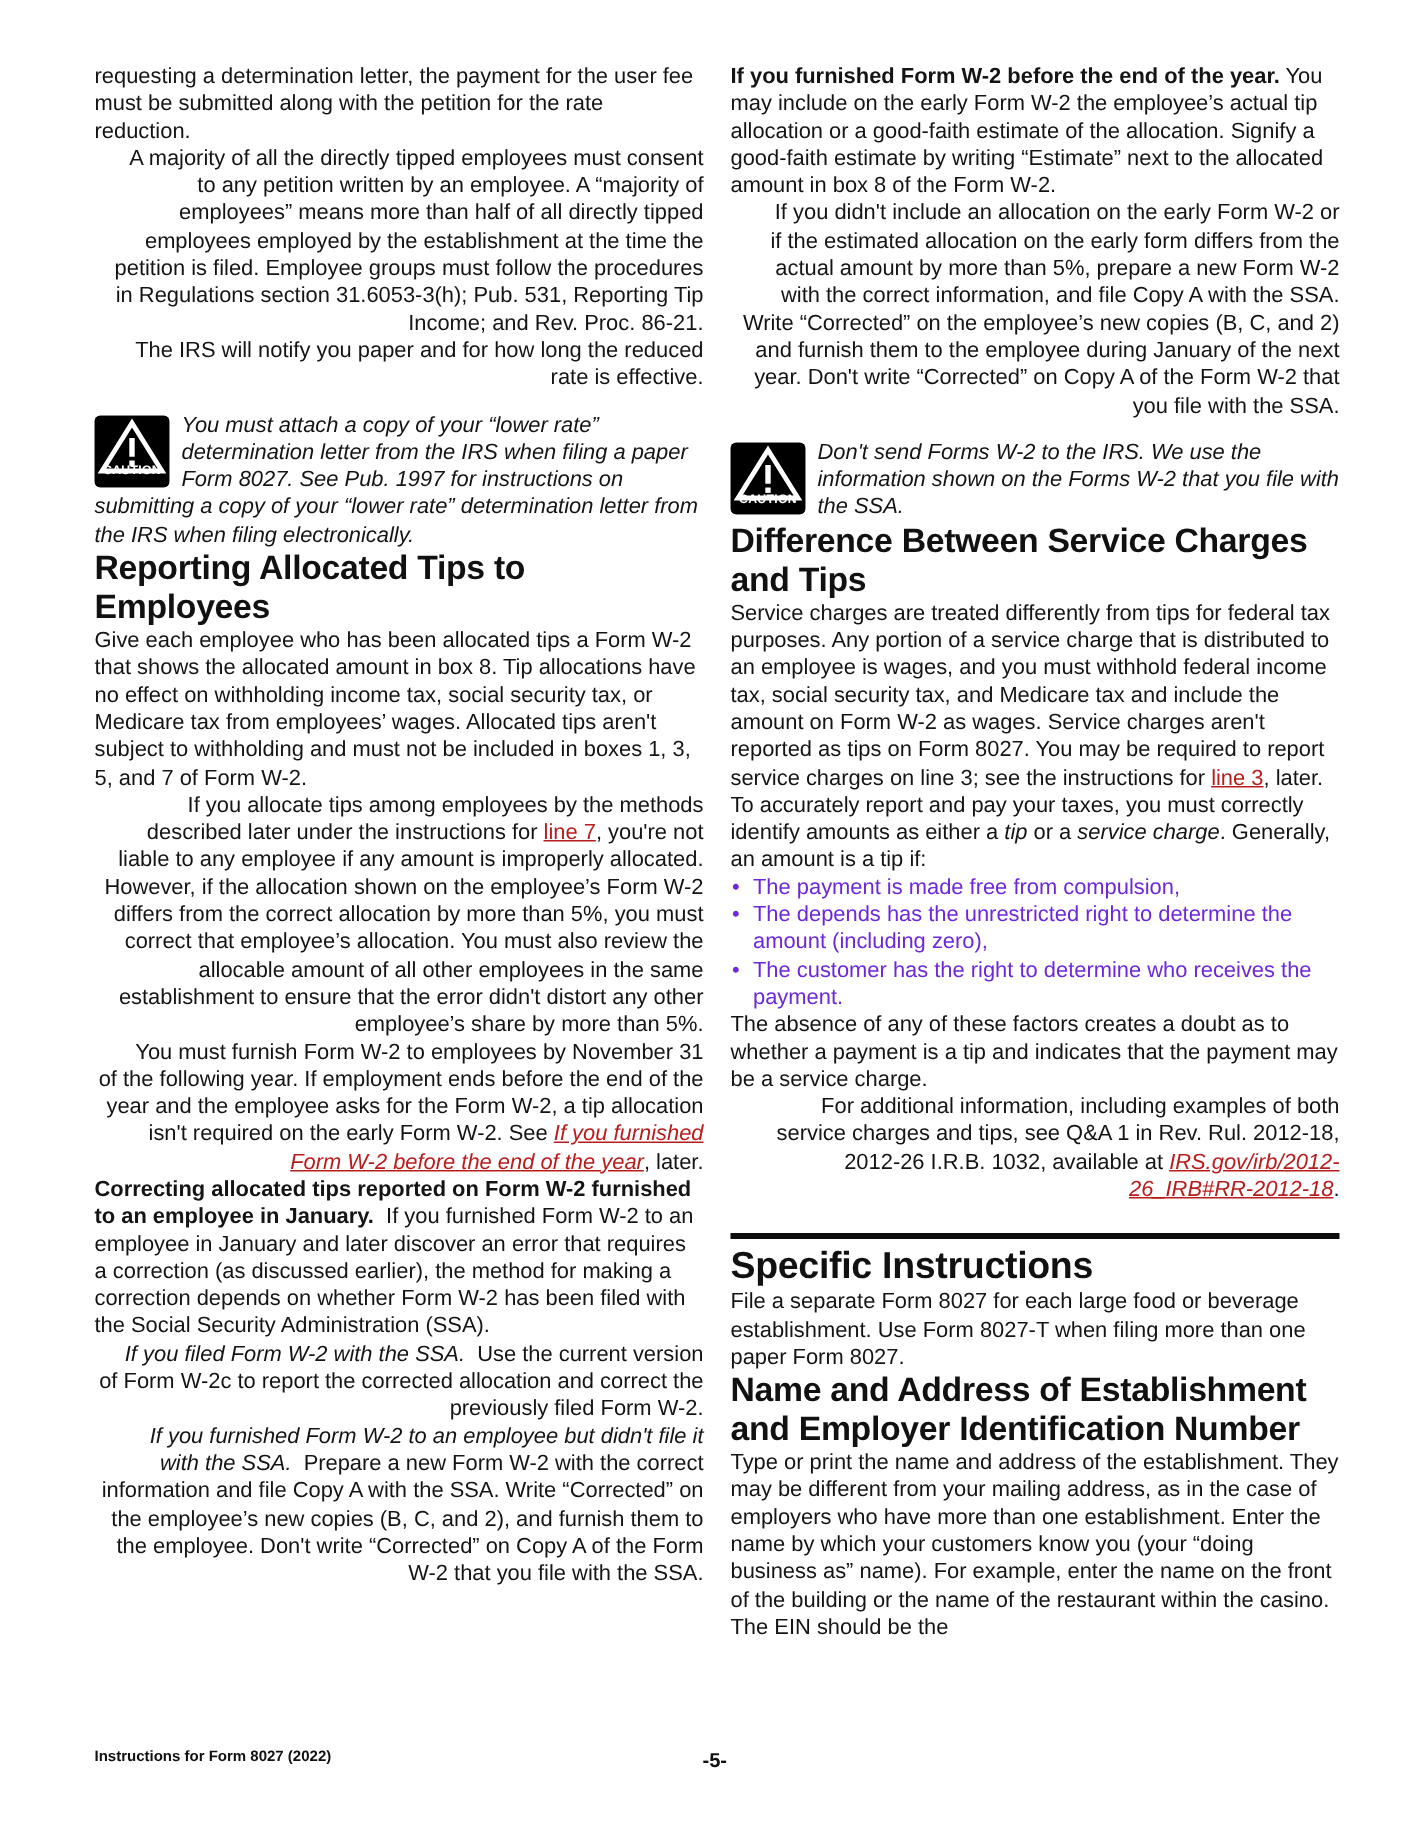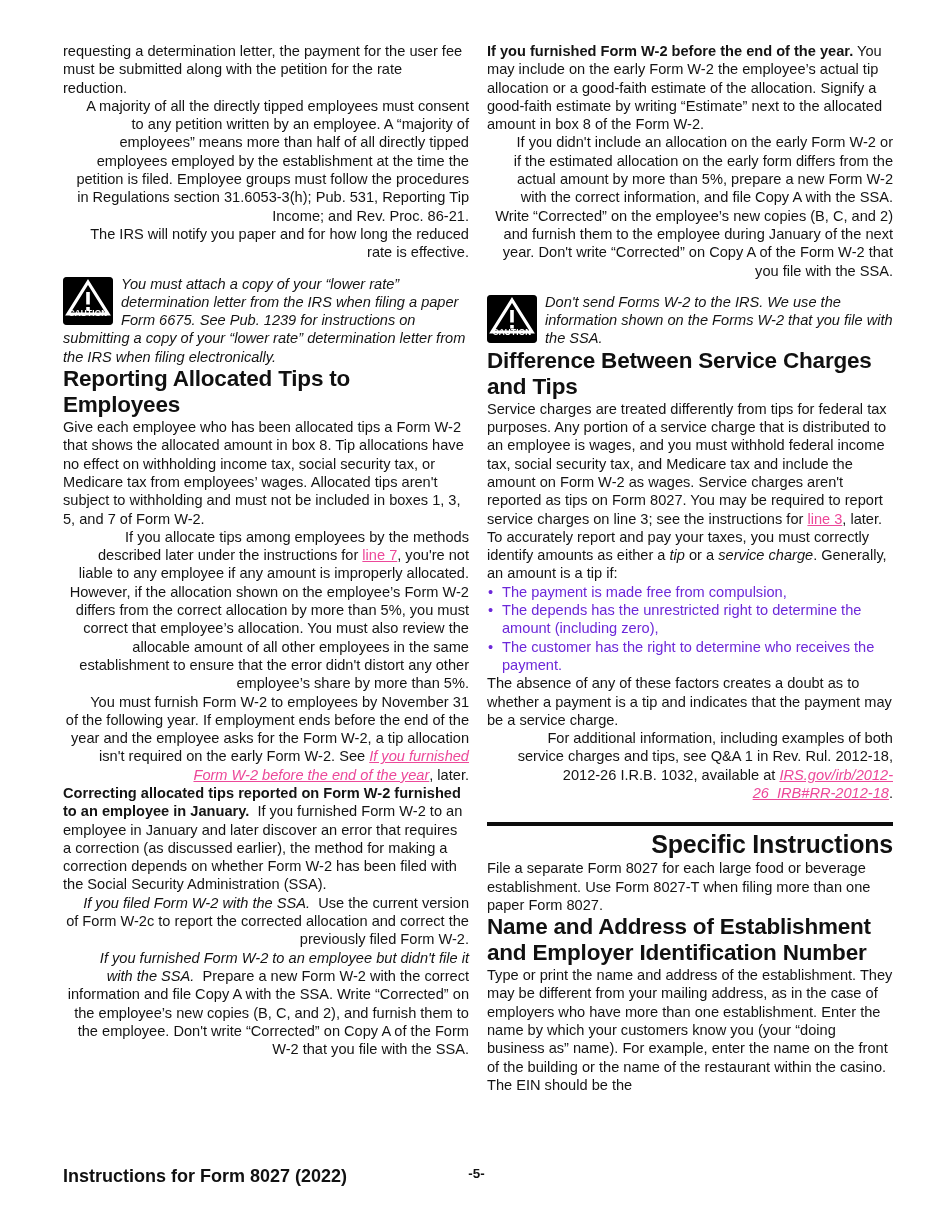--- a/index.html
+++ b/index.html
@@ -44,34 +44,33 @@
     margin: 0;
     font-size: 22.5px;
     line-height: 26px;
     font-weight: bold;
     letter-spacing: -0.2px;
     color: #111111;
   }
   h2.big {
     font-size: 25px;
     line-height: 29px;
-    text-align: right;
   }
   .h-space-before { margin-top: 20px; }
   .h-space-after  { margin-bottom: 4px; }
 
   .rule {
     border: 0;
     border-top: 4px solid #0d0d0d;
     margin: 20px 0 4px 0;
     width: 100%;
   }
 
   a, .link {
-    color: #ec4899;
+    color: #b91c1c;
     text-decoration: underline;
   }
   .link-i { font-style: italic; }
 
   b, .b { font-weight: bold; }
   i, .i { font-style: italic; }
   .bi { font-weight: normal; font-style: italic; }
 
   
   .caution {
@@ -131,21 +130,21 @@
   .footer {
     position: absolute;
     left: 63px;
     top: 1166px;
     width: 827px;
     height: 20px;
   }
   .footer-left {
     position: absolute;
     left: 0; top: 0;
-    font-size: 18px;
+    font-size: 10px;
     font-weight: bold;
     color: #111111;
   }
   .footer-page {
     position: absolute;
     left: 0; top: 0;
     width: 827px;
     text-align: center;
     font-size: 13.4px;
     font-weight: bold;
@@ -168,21 +167,21 @@
     <div class="caution">
       <div class="caution-icon">
         <svg width="50" height="48" viewBox="0 0 50 48" aria-hidden="true">
           <rect x="0" y="0" width="50" height="48" rx="4" ry="4" fill="#000000"></rect>
           <polygon points="25,5 45,37 5,37" fill="none" stroke="#ffffff" stroke-width="3.2"></polygon>
           <rect x="23.2" y="15" width="3.6" height="12.5" fill="#ffffff"></rect>
           <rect x="23.2" y="30" width="3.6" height="3.6" fill="#ffffff"></rect>
         </svg>
         <div class="caution-word">CAUTION</div>
       </div>
-      <div class="cbody">You must attach a copy of your “lower rate” determination letter from the IRS when filing a paper Form 6675. See Pub. 1239 for instructions on submitting a copy of your “lower rate” determination letter from the IRS when filing electronically.</div>
+      <div class="cbody">You must attach a copy of your “lower rate” determination letter from the IRS when filing a paper Form 8027. See Pub. 1997 for instructions on submitting a copy of your “lower rate” determination letter from the IRS when filing electronically.</div>
     </div>
 
     <h2 class="section h-space-before h-space-after">Reporting Allocated Tips to Employees</h2>
 
     <p class="para">Give each employee who has been allocated tips a Form W-2 that shows the allocated amount in box 8. Tip allocations have no effect on withholding income tax, social security tax, or Medicare tax from employees’ wages. Allocated tips aren't subject to withholding and must not be included in boxes 1, 3, 5, and 7 of Form W-2.</p>
 
     <p class="para indent gap"><span>If you allocate tips among employees by the methods described later under the instructions for </span><a class="link" href="#">line 7</a><span>, you're not liable to any employee if any amount is improperly allocated. However, if the allocation shown on the employee’s Form W-2 differs from the correct allocation by more than 5%, you must correct that employee’s allocation. You must also review the allocable amount of all other employees in the same establishment to ensure that the error didn't distort any other employee’s share by more than 5%.</span></p>
 
     <p class="para indent gap"><span>You must furnish Form W-2 to employees by November 31 of the following year. If employment ends before the end of the year and the employee asks for the Form W-2, a tip allocation isn't required on the early Form W-2. See </span><a class="link link-i" href="#">If you furnished Form W-2 before the end of the year</a><span>, later.</span></p>
 

